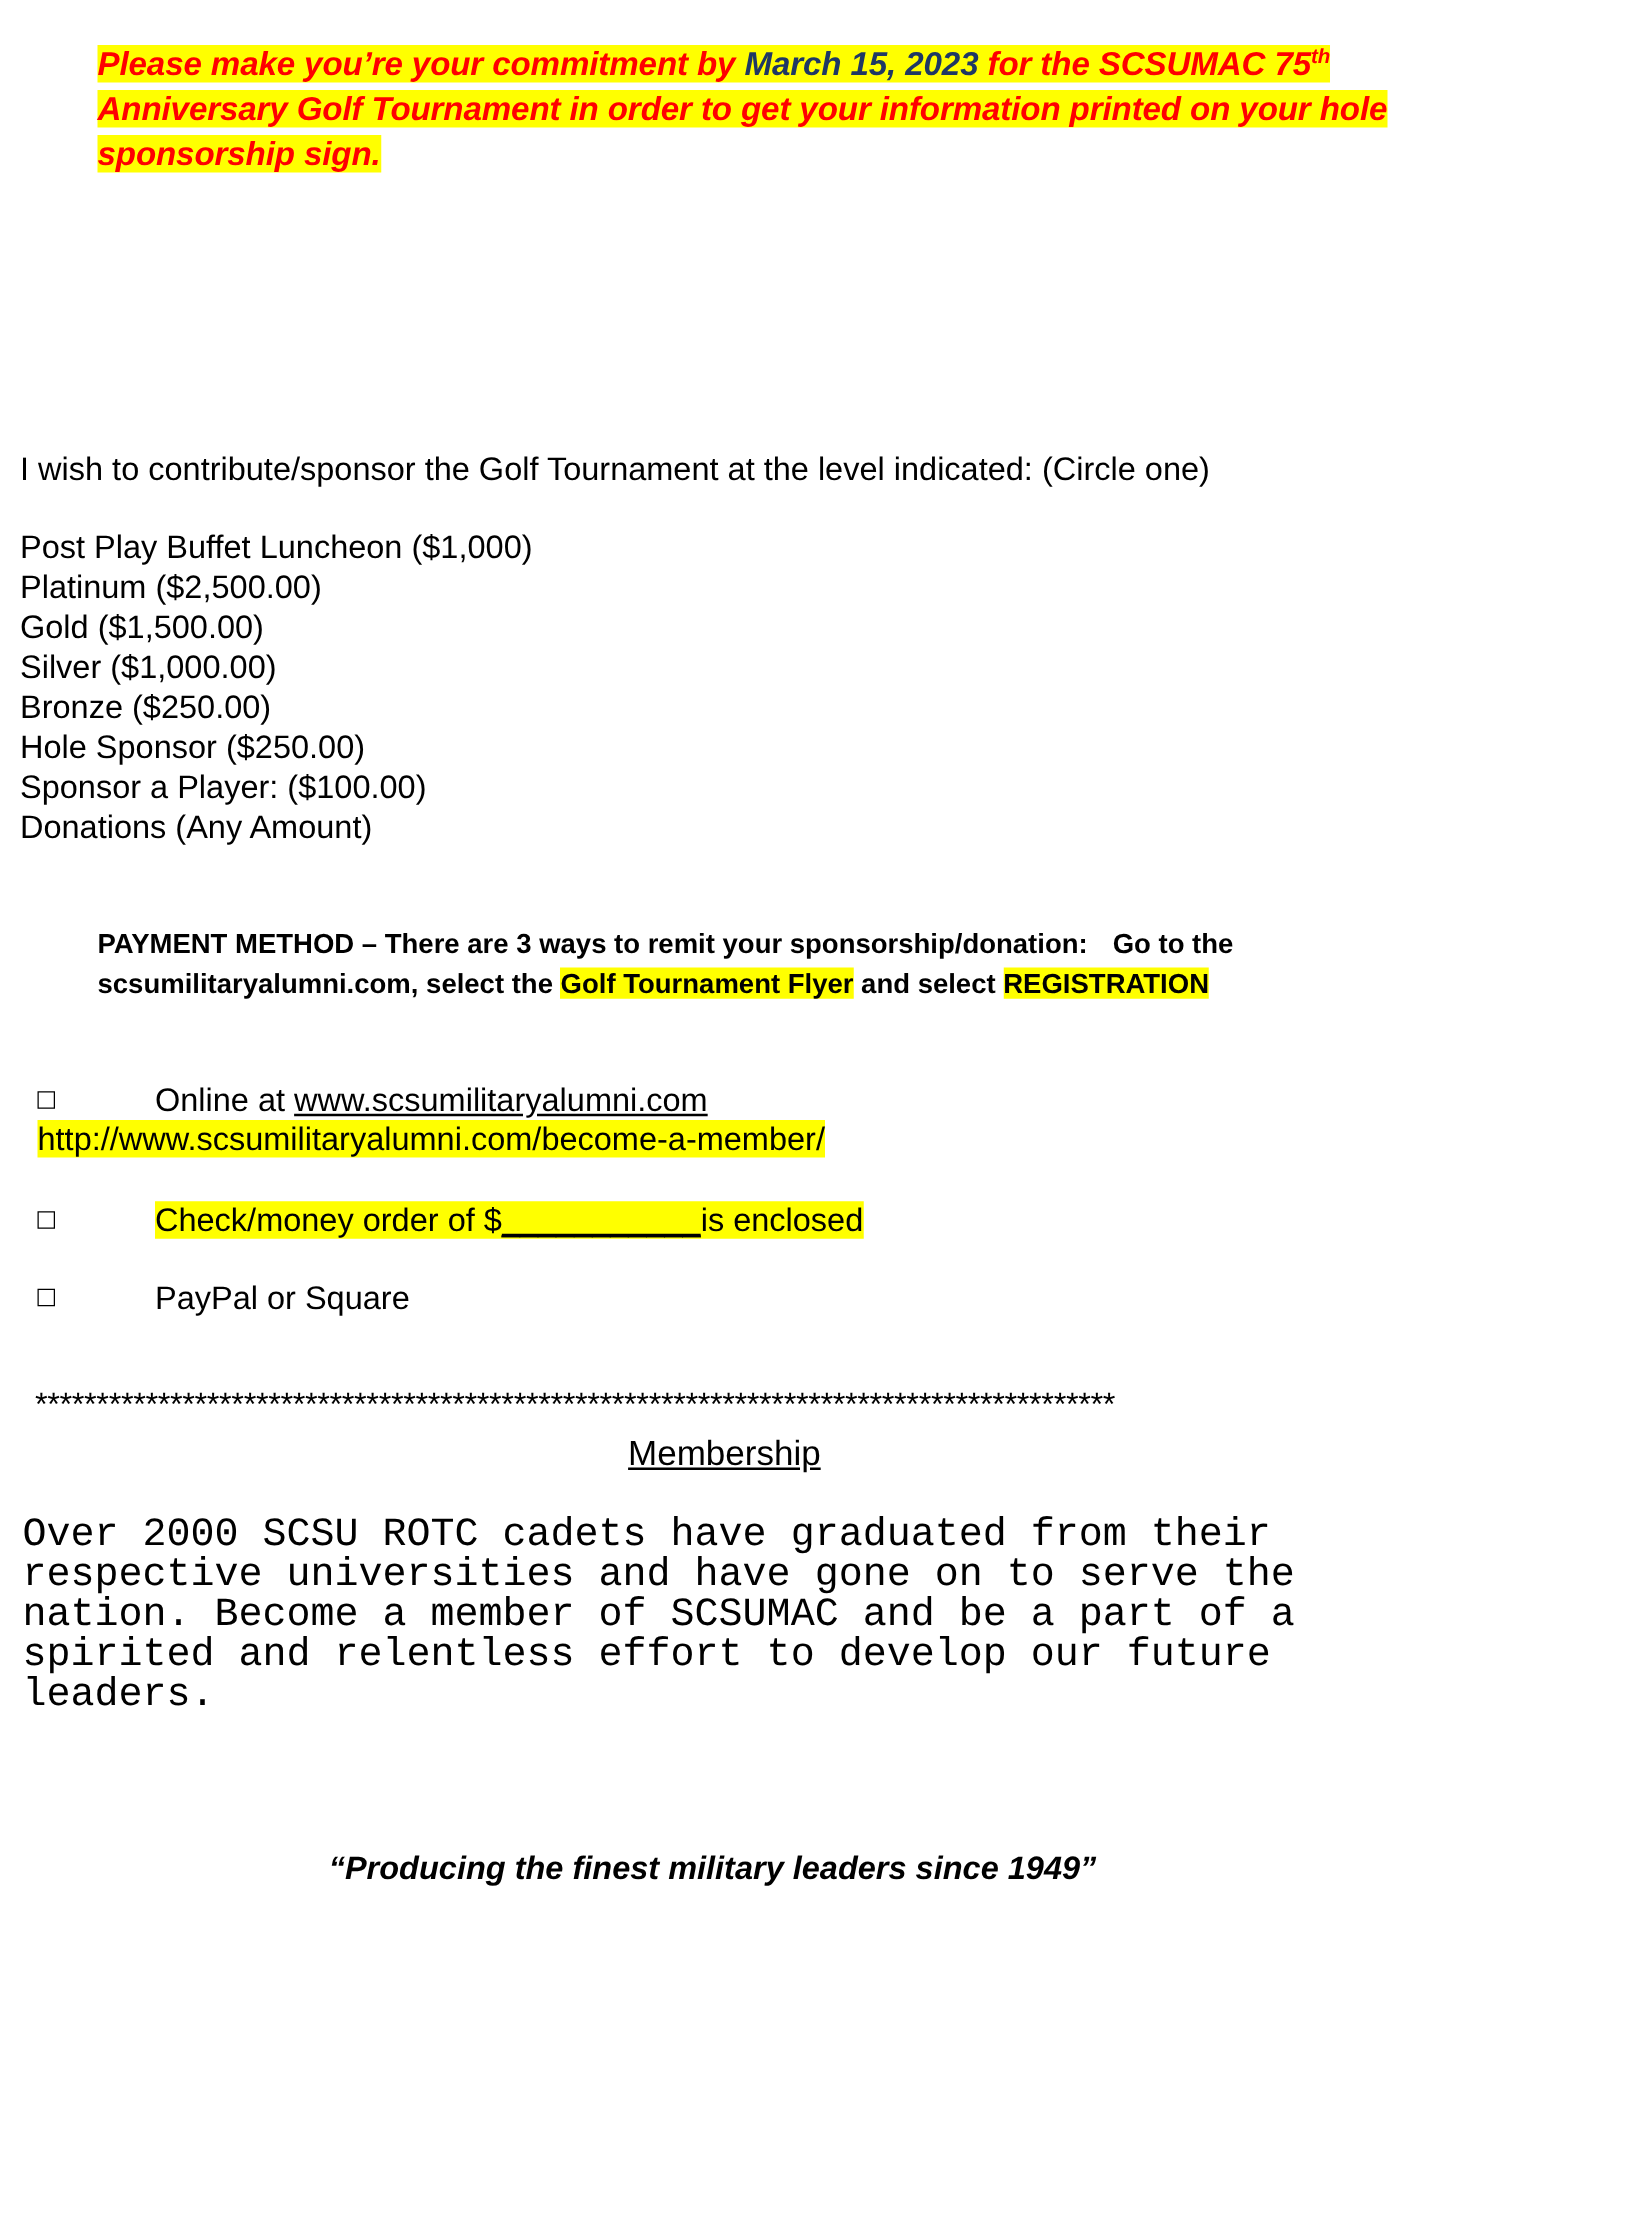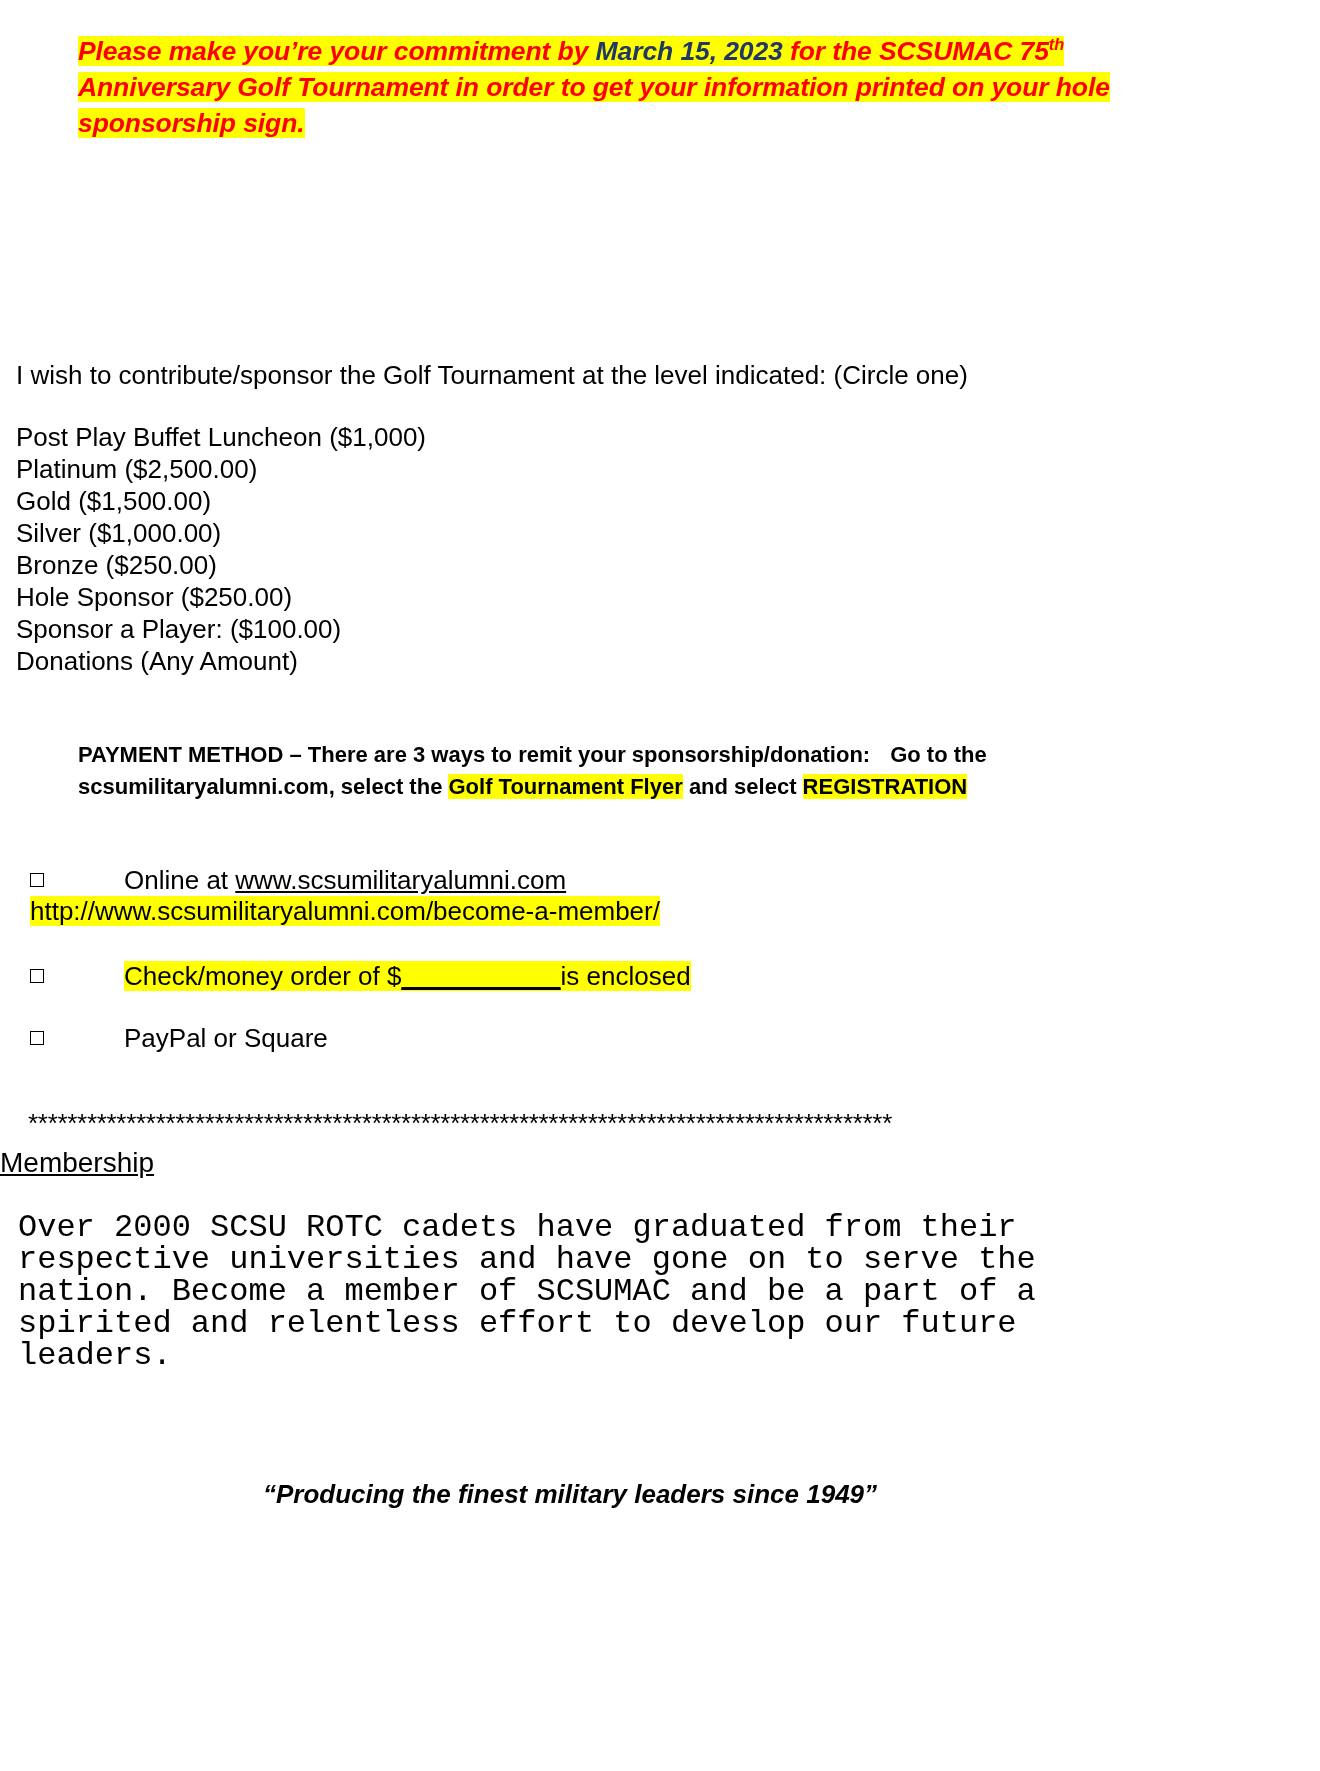--- a/index.html
+++ b/index.html
@@ -151,22 +151,24 @@
     overflow: hidden;
     white-space: nowrap;
   }
 
   
   .membership-heading {
     position: absolute;
     left: 0;
     top: 1146px;
     width: 1135px;
+    text-align: center;
     font-size: 28px;
     line-height: 34px;
+    padding-left: 12px;
   }
   .membership-heading span {
     text-decoration: underline;
   }
   .membership-body {
     position: absolute;
     left: 18px;
     top: 1212px;
     width: 1060px;
     font-size: 32px;

